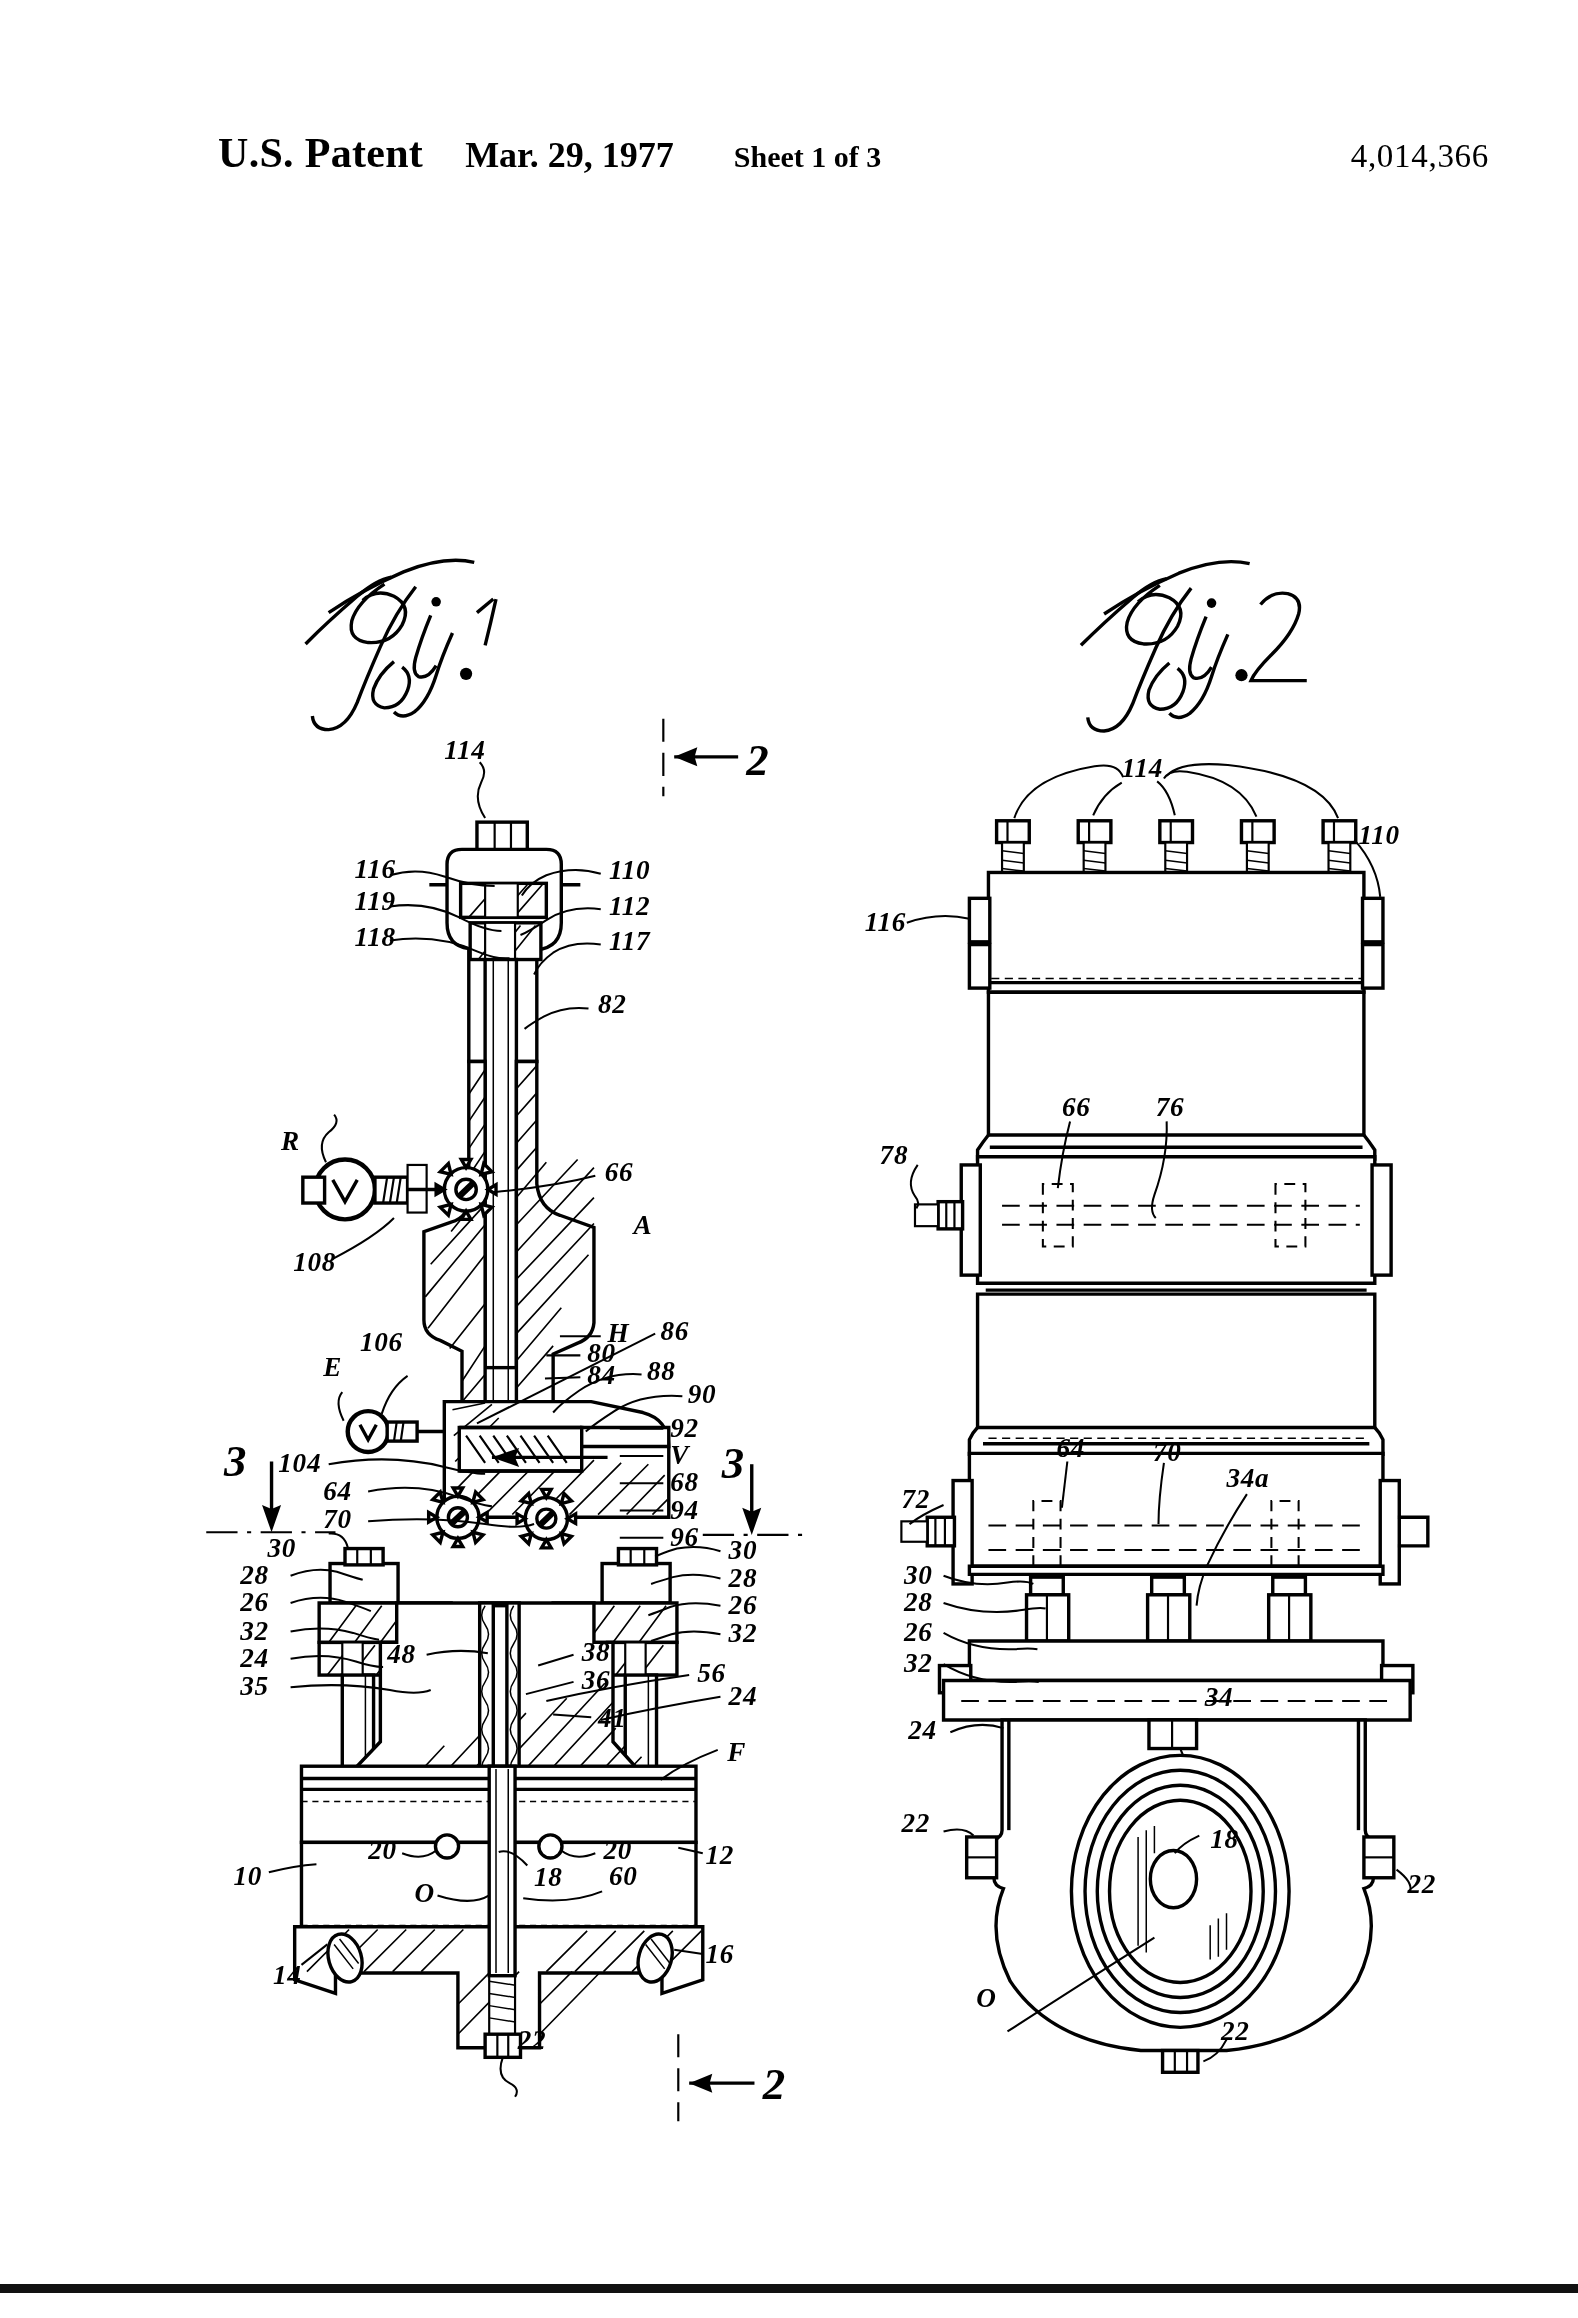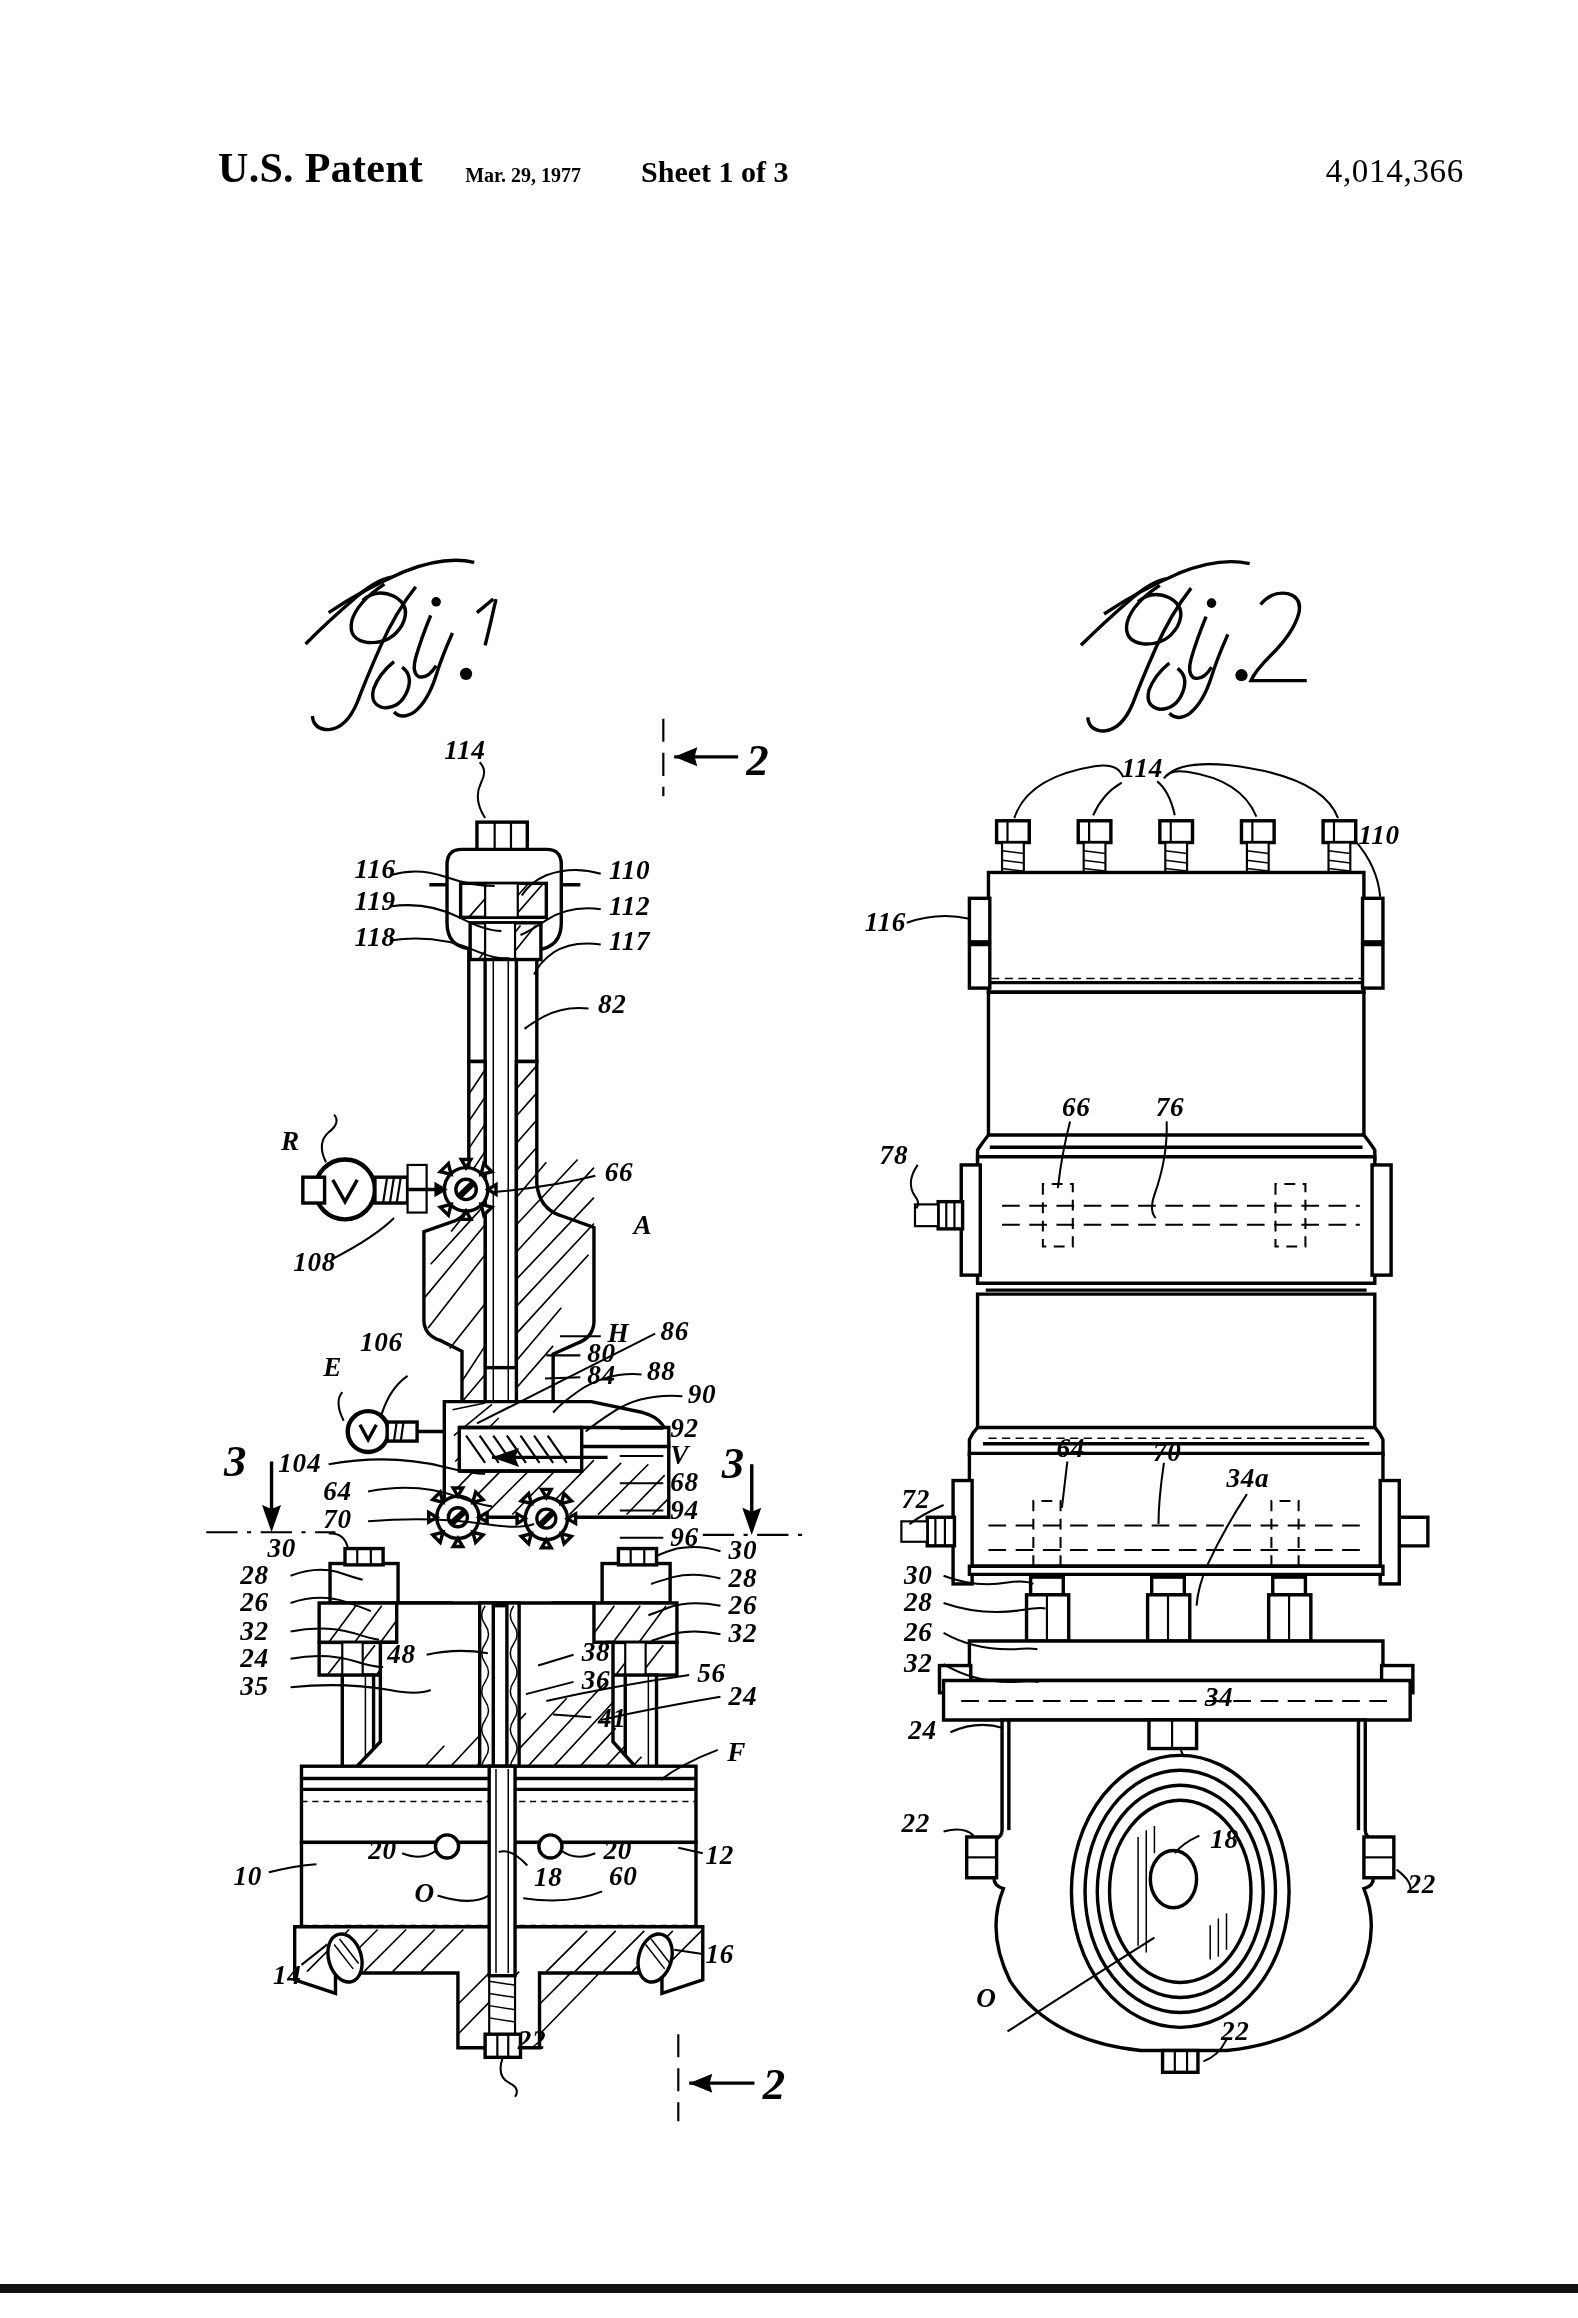--- a/index.html
+++ b/index.html
@@ -10,35 +10,35 @@
   body {
     width: 1578px; height: 2319px;
     position: relative;
     font-family: "Liberation Serif", serif;
     overflow: hidden;
   }
 
   
   #patent-header {
     position: absolute;
-    left: 0; top: 144px;
+    left: 0; top: 129px;
     width: 1578px; height: 75px;
     display: flex;
     align-items: baseline;
     padding-left: 218px;
-    padding-right: 114px;
+    padding-right: 89px;
   }
   #patent-header .hdr-office {
     font-size: 42px;
     font-weight: bold;
     letter-spacing: 0.3px;
     white-space: nowrap;
   }
   #patent-header .hdr-date {
-    font-size: 20px;
+    font-size: 36px;
     font-weight: bold;
     margin-left: 42px;
     white-space: nowrap;
   }
   #patent-header .hdr-sheet {
     font-size: 30px;
     font-weight: bold;
     margin-left: 60px;
     white-space: nowrap;
   }

